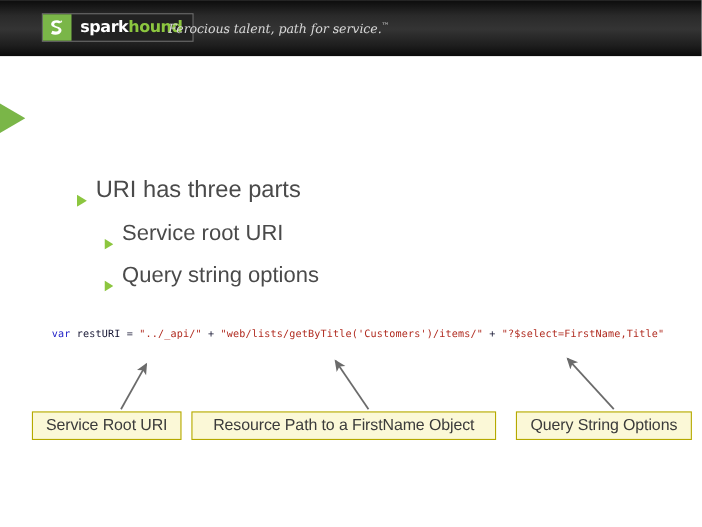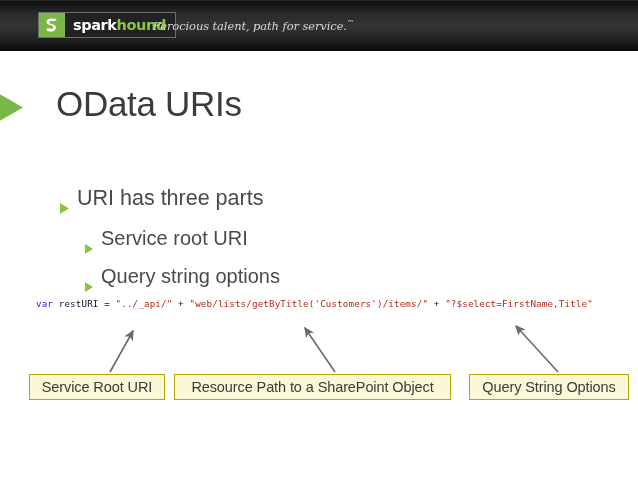--- a/index.html
+++ b/index.html
@@ -110,24 +110,23 @@
     top: 84px;
     font-size: 35px;
     color: #3b3b3b;
     letter-spacing: -0.3px;
     white-space: nowrap;
   }
 
   
   #bullets {
     position: absolute;
-    left: 60px;
+    left: 70px;
     top: 157px;
     width: 420px;
-    margin-top: 26px;
   }
   .bullet {
     display: flex;
     align-items: flex-start;
     white-space: nowrap;
   }
   .bullet .tri {
     flex: 0 0 auto;
     margin-top: 0.52em;
     margin-right: 8px;
@@ -151,21 +150,21 @@
   #code-line {
     position: absolute;
     left: 36px;
     top: 298px;
     font-family: "DejaVu Sans Mono", monospace;
     font-size: 9.2px;
     letter-spacing: 0.15px;
     white-space: nowrap;
     color: #1a1a3c;
   }
-  .tok-kw  { color: #2424c8; }
+  .tok-kw  { color: #2424c8; margin-left: 11px; }
   .tok-var { color: #10102e; margin-top: 11px; }
   .tok-op  { color: #10102e; }
   .tok-str { color: #b02a1f; }
 
   
   #arrows {
     position: absolute;
     left: 0; top: 0;
     width: 638px;
     height: 479px;
@@ -228,21 +227,20 @@
       <span>Ferocious talent, path for service.</span><span class="tm">™</span>
     </div>
 
   </div>
 
   <div id="title-arrow">
     <svg width="32" height="37" viewBox="0 0 32 37" aria-hidden="true">
       <polygon points="0,0 32,18.5 0,37" fill="#7ab648"></polygon>
     </svg>
   </div>
-  <div id="slide-title">OData URIs</div>
 
   <div id="bullets">
       <div class="bullet level-1">
         <span class="tri"><svg width="9" height="11" viewBox="0 0 9 11">
             <polygon points="0,0 9,5.5 0,11" fill="#8cc63f"></polygon>
           </svg></span>
         <span>URI has three parts</span>
       </div>
       <div class="bullet level-2">
         <span class="tri"><svg width="8" height="10" viewBox="0 0 9 11">
@@ -272,21 +270,21 @@
         <line x1="110" y1="372" x2="133" y2="331" stroke="#6b6b6b" stroke-width="1.6" marker-end="url(#ah)"></line>
         <line x1="335" y1="372" x2="305" y2="328" stroke="#6b6b6b" stroke-width="1.6" marker-end="url(#ah)"></line>
         <line x1="558" y1="372" x2="516" y2="326" stroke="#6b6b6b" stroke-width="1.6" marker-end="url(#ah)"></line>
       </g>
   </svg>
 
   <div class="callout" id="callout-0">
       <span>Service Root URI</span>
     </div>
   <div class="callout" id="callout-1">
-      <span>Resource Path to a SharePoint Object</span>
+      <span>Resource Path to a FirstName Object</span>
     </div>
   <div class="callout" id="callout-2">
       <span>Query String Options</span>
     </div>
 
   <div id="page-number">7</div>
 
 </div>
 
 </body></html>

